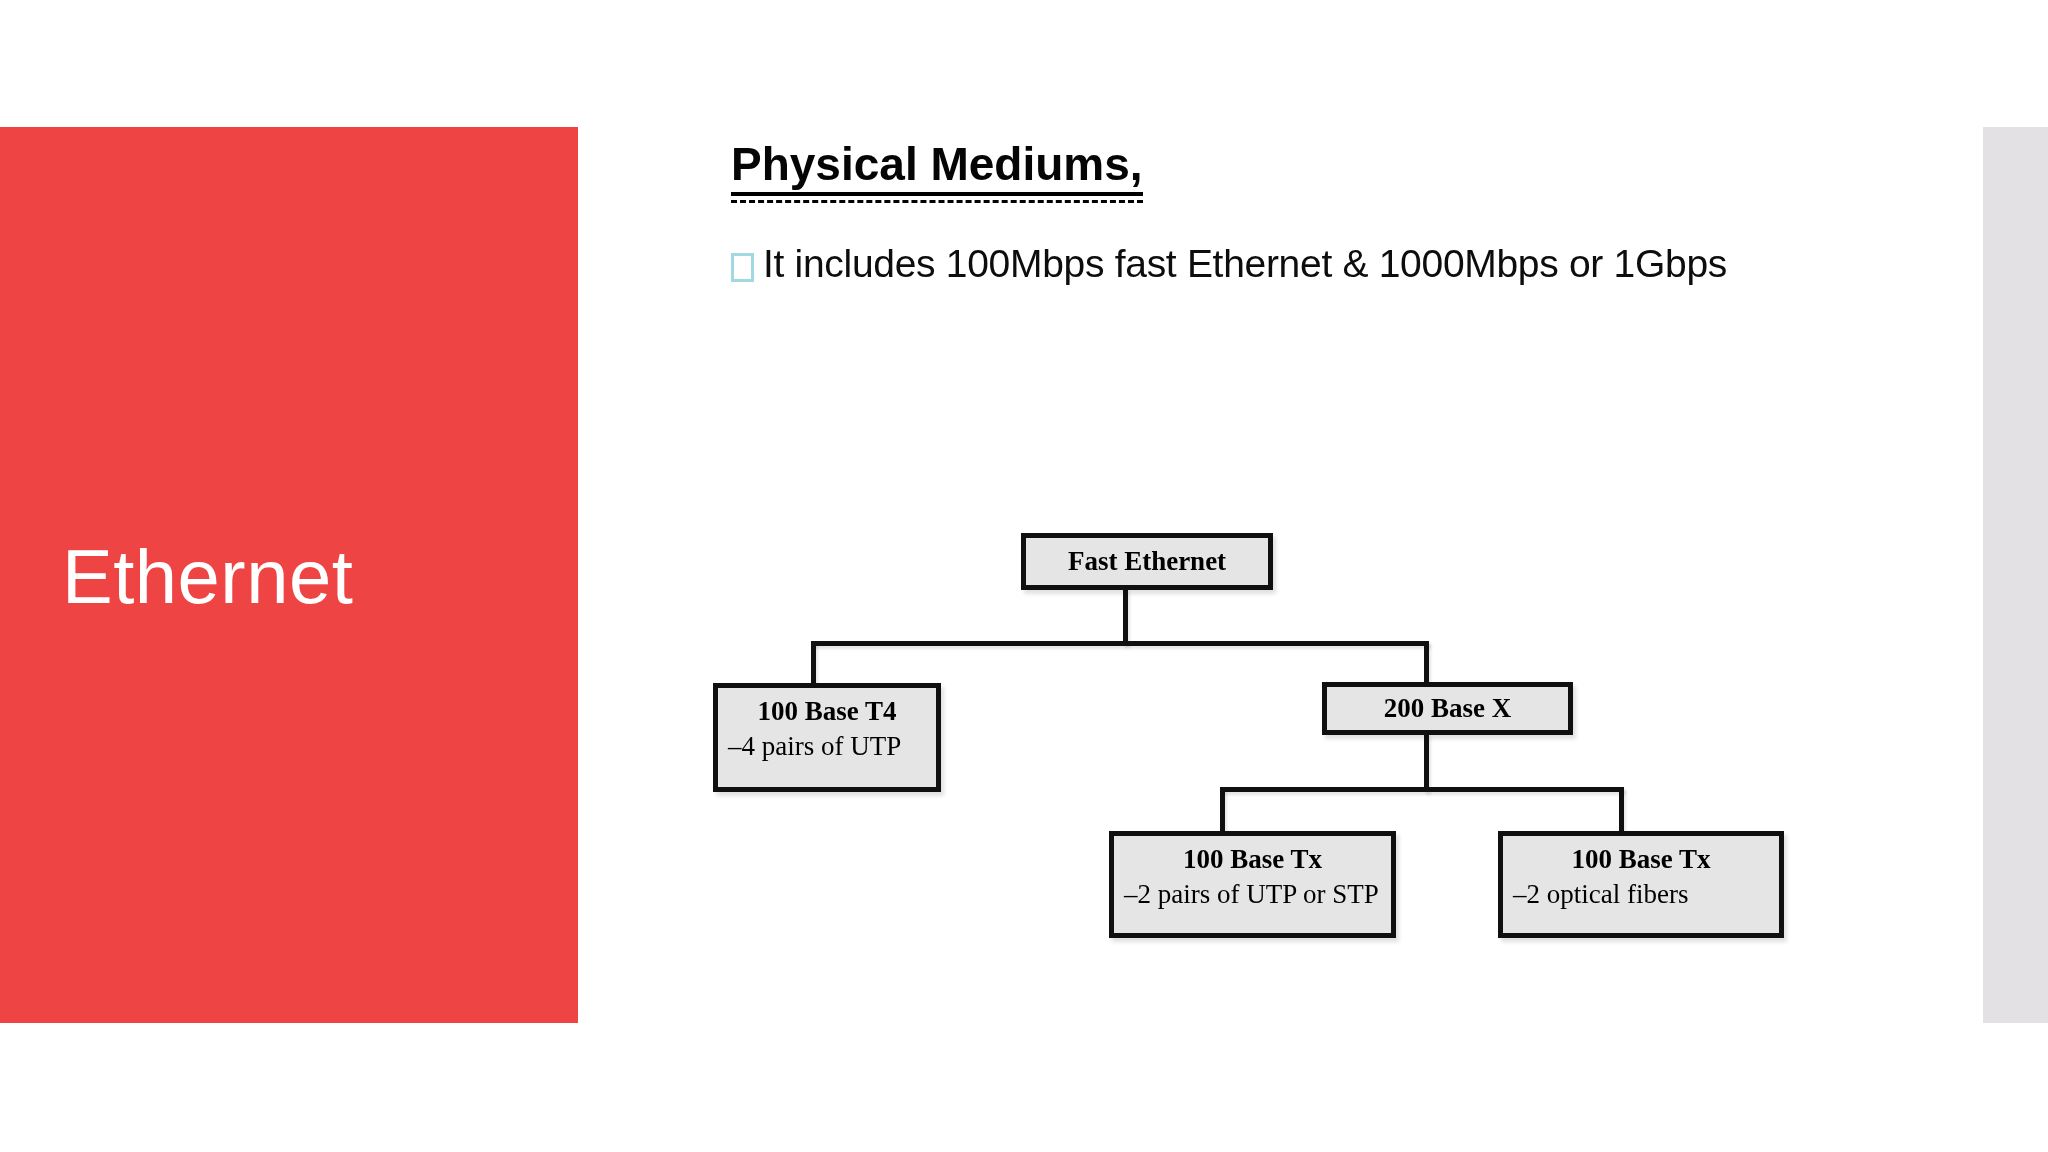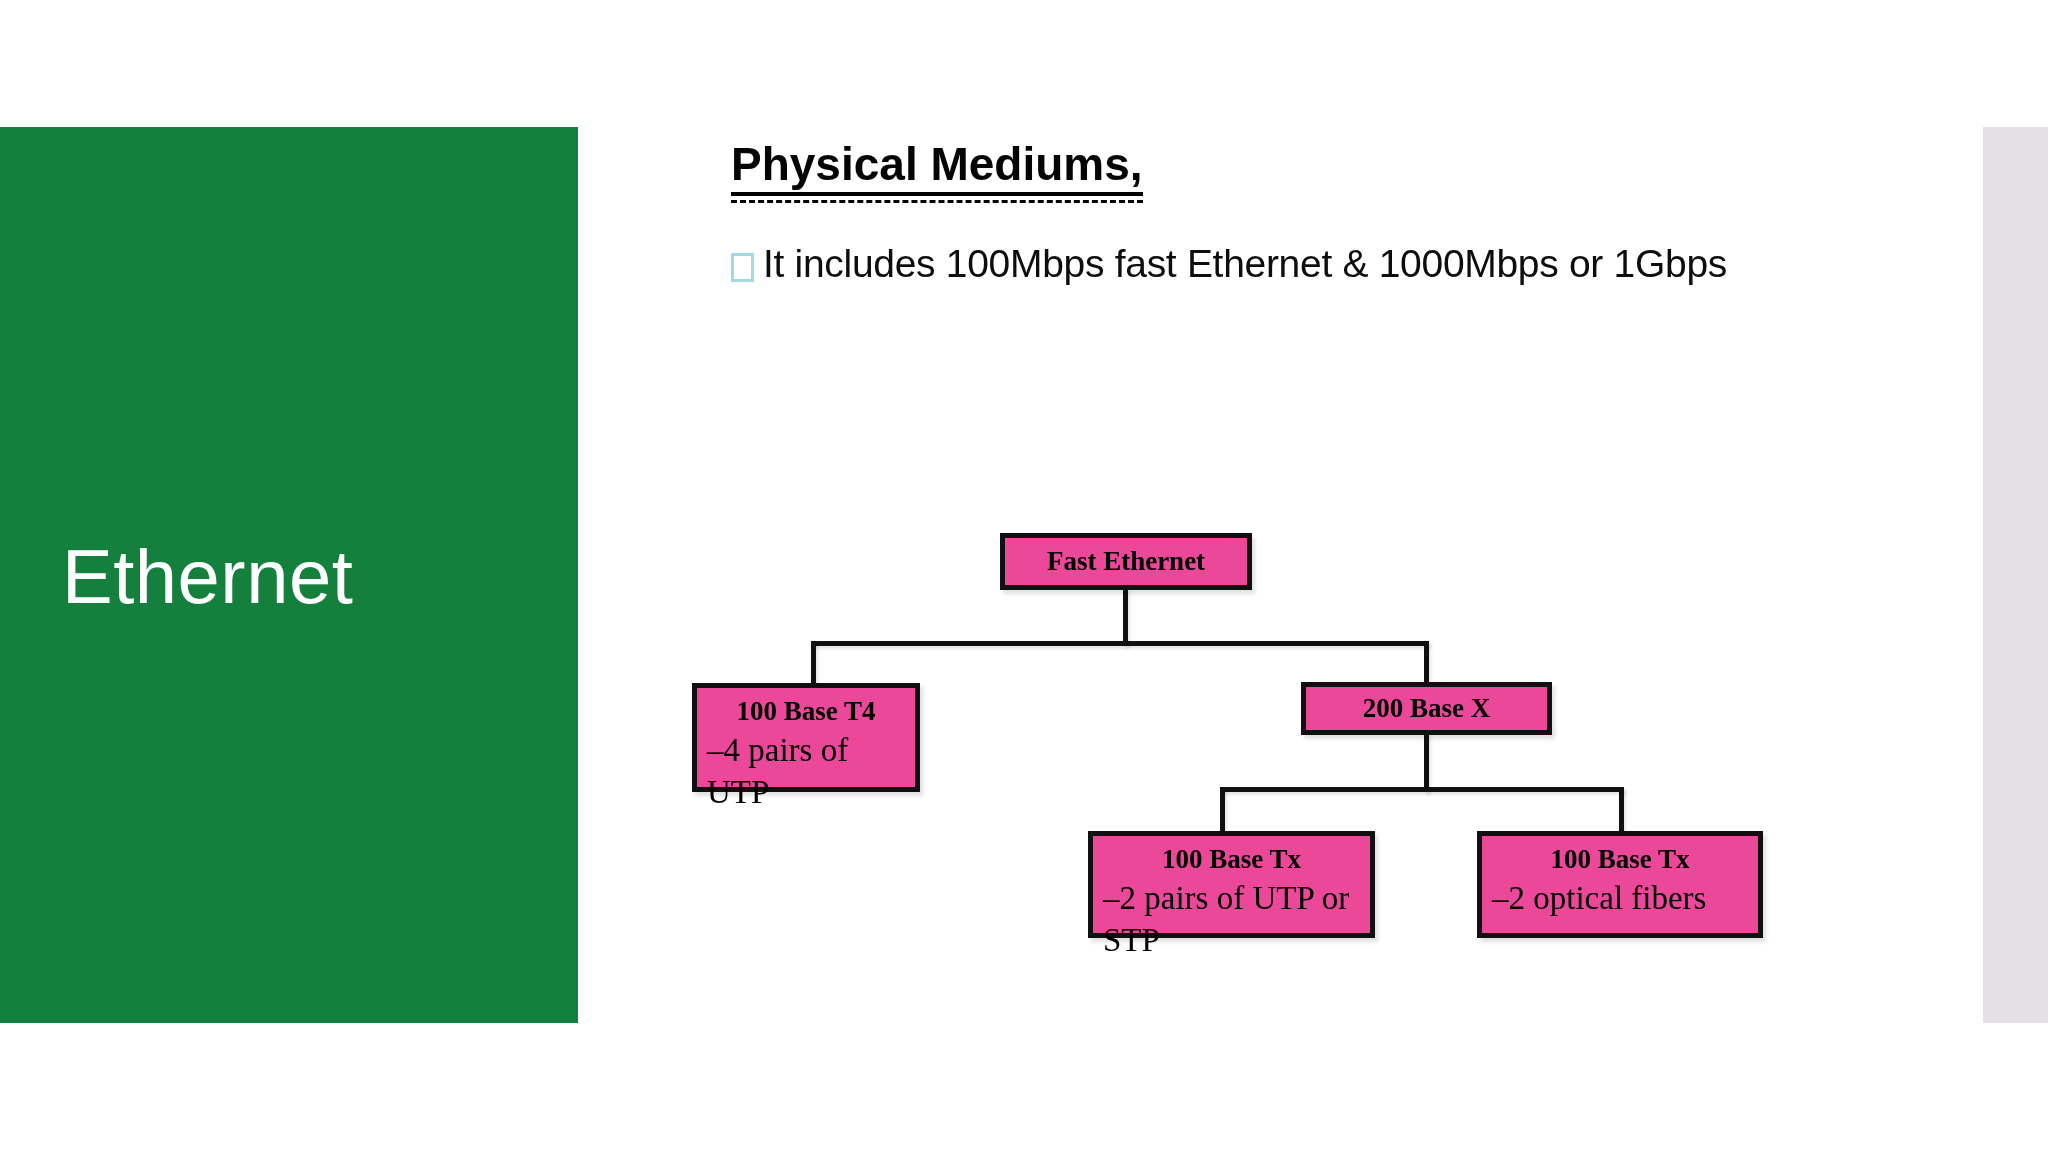--- a/index.html
+++ b/index.html
@@ -16,21 +16,21 @@
     font-family: "Liberation Sans", sans-serif;
   }
 
   
   .teal-panel {
     position: absolute;
     left: 0;
     top: 127px;
     width: 578px;
     height: 896px;
-    background: #15803d;
+    background: #ef4444;
   }
   .slide-title {
     position: absolute;
     left: 62px;
     top: 408px;
     color: #ffffff;
     font-size: 76px;
     font-weight: 400;
     letter-spacing: 0.5px;
     line-height: 1.1;
@@ -107,34 +107,35 @@
     pointer-events: none;
   }
   .conn {
     position: absolute;
     background: #101010;
     box-shadow: 2px 3px 3px rgba(0,0,0,0.10);
   }
   .dbox {
     position: absolute;
     box-sizing: border-box;
-    background: #ec4899;
+    background: #e5e5e5;
     border: 5px solid #101010;
     box-shadow: 3px 4px 4px rgba(0,0,0,0.12);
     font-family: "Liberation Serif", serif;
     color: #000000;
+    margin-left: 21px;
   }
   .dbox .bt {
     font-size: 27px;
     font-weight: 700;
     text-align: center;
     line-height: 1.2;
   }
   .dbox .bs {
-    font-size: 33px;
+    font-size: 27px;
     font-weight: 400;
     text-align: left;
     padding-left: 10px;
     line-height: 1.25;
     margin-top: 3px;
   }
   .dbox.center-one {
     display: flex;
     align-items: center;
     justify-content: center;

